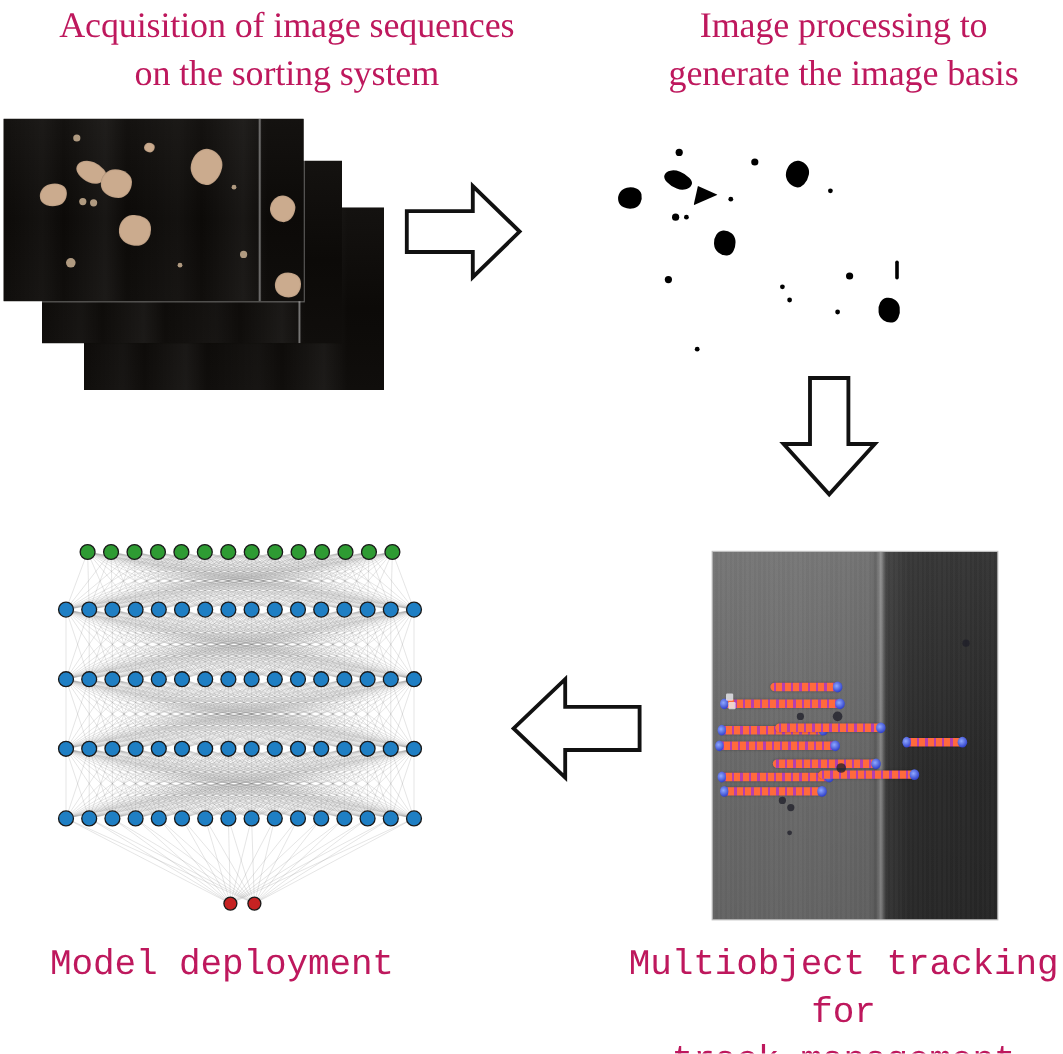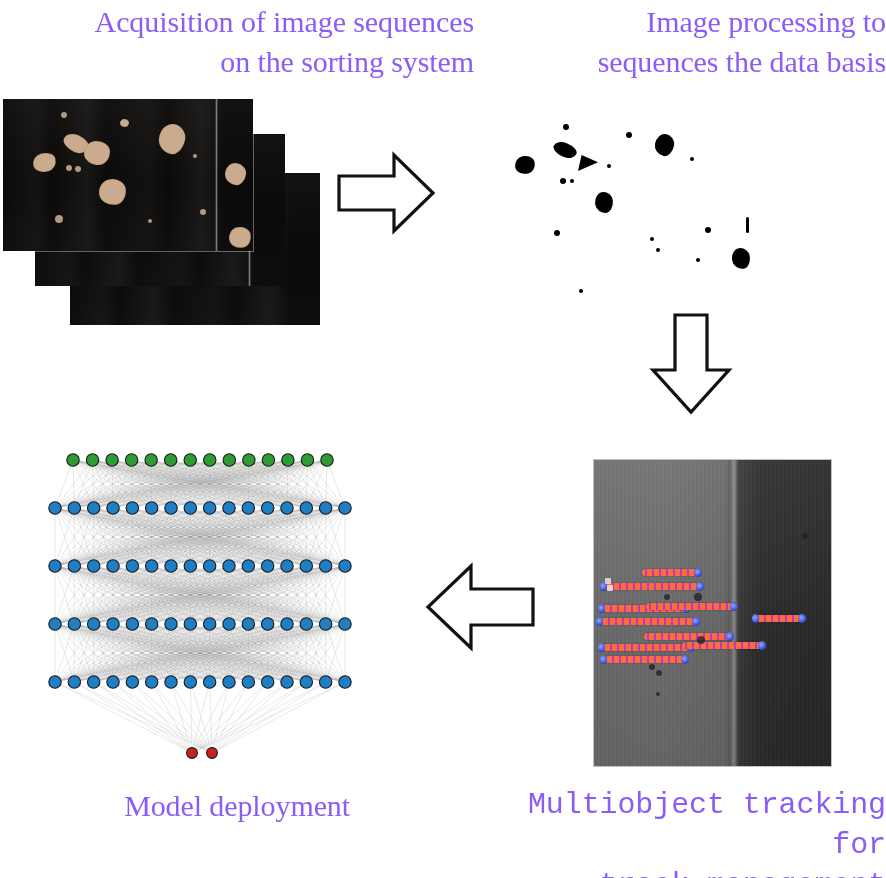--- a/index.html
+++ b/index.html
@@ -11,31 +11,31 @@
     width: 886px;
     height: 878px;
     position: relative;
     overflow: hidden;
     font-family: "Liberation Serif", "DejaVu Serif", serif;
     color: #000000;
   }
 
   .caption {
     position: absolute;
-    text-align: right;
+    text-align: center;
     font-size: 30px;
     line-height: 1.33;
-    color: #8b5cf6;
+    color: #be185d;
     letter-spacing: -0.1px;
     white-space: pre-line;
   }
 
   #caption-acquisition { left: 4px;   top: 2px;   width: 470px; }
   #caption-processing  { left: 520px; top: 2px;   width: 366px; }
-  #caption-model       { left: 20px;  top: 786px; width: 330px; }
+  #caption-model       { left: 20px;  top: 786px; width: 330px; font-family: Liberation Mono, monospace; }
   #caption-tracking    { left: 520px; top: 786px; width: 366px; font-family: Liberation Mono, monospace; }
 
   
   #panel-image-stack {
     position: absolute;
     left: 0px; top: 95px;
     width: 360px; height: 235px;
   }
   .frame {
     position: absolute;
@@ -176,21 +176,21 @@
   #arrow-down  { left: 648px; top: 312px; }
   #arrow-left  { left: 424px; top: 562px; }
 </style>
 </head>
 <body>
 
 <div class="caption" id="caption-acquisition">Acquisition of image sequences
 on the sorting system</div>
 
 <div class="caption" id="caption-processing">Image processing to
-sequences the data basis</div>
+generate the image basis</div>
 
 <div class="caption" id="caption-model">Model deployment</div>
 
 <div class="caption" id="caption-tracking">Multiobject tracking for
 track management</div>
 
 <div id="panel-image-stack">
   <div class="frame" id="frame-3">
     <div class="frame-inner"></div>
   </div>

